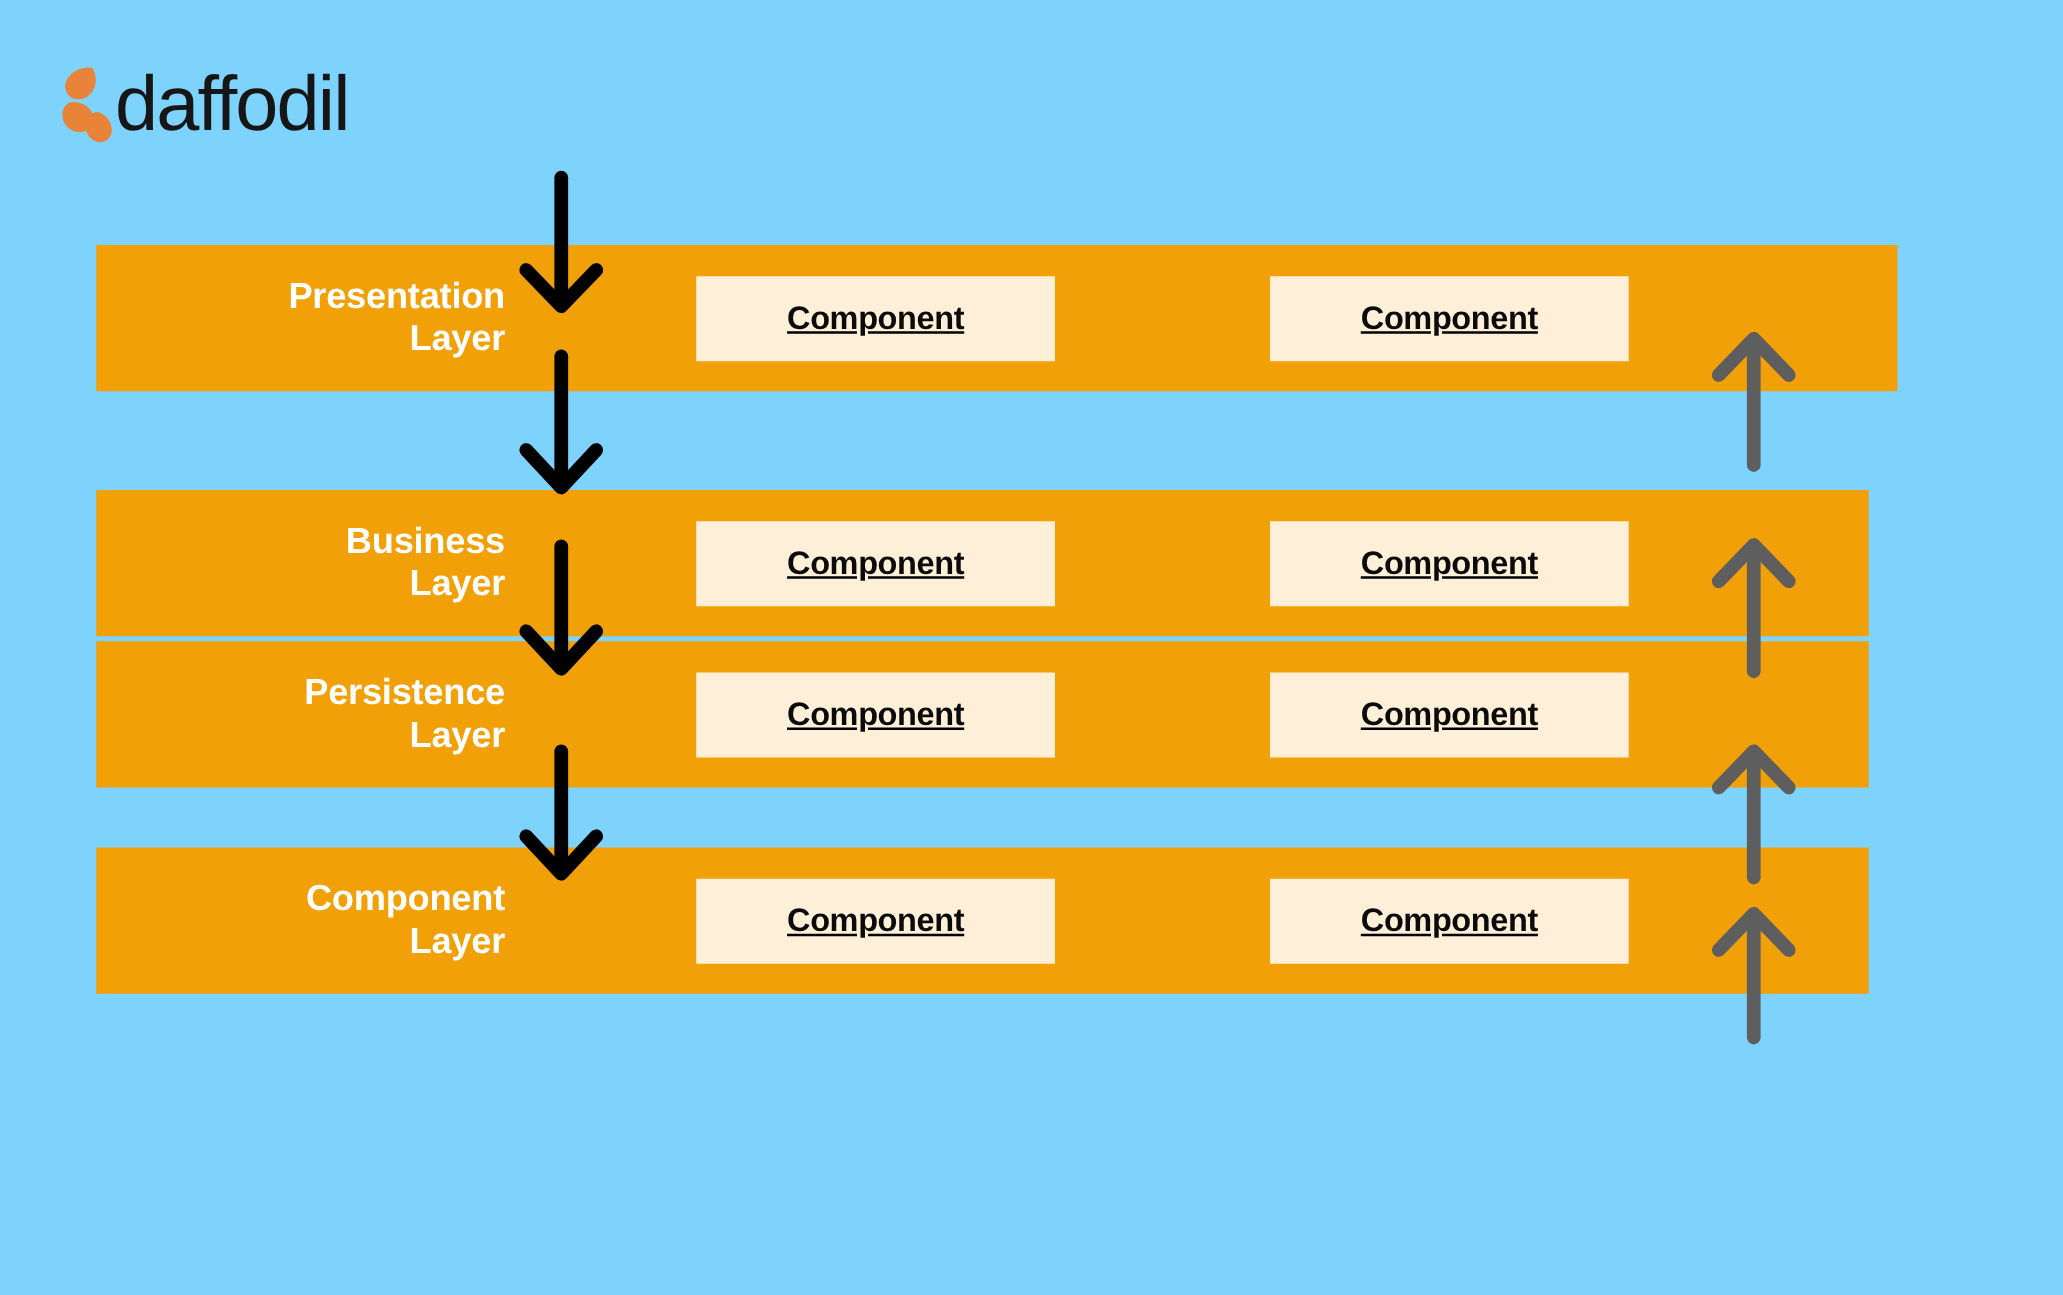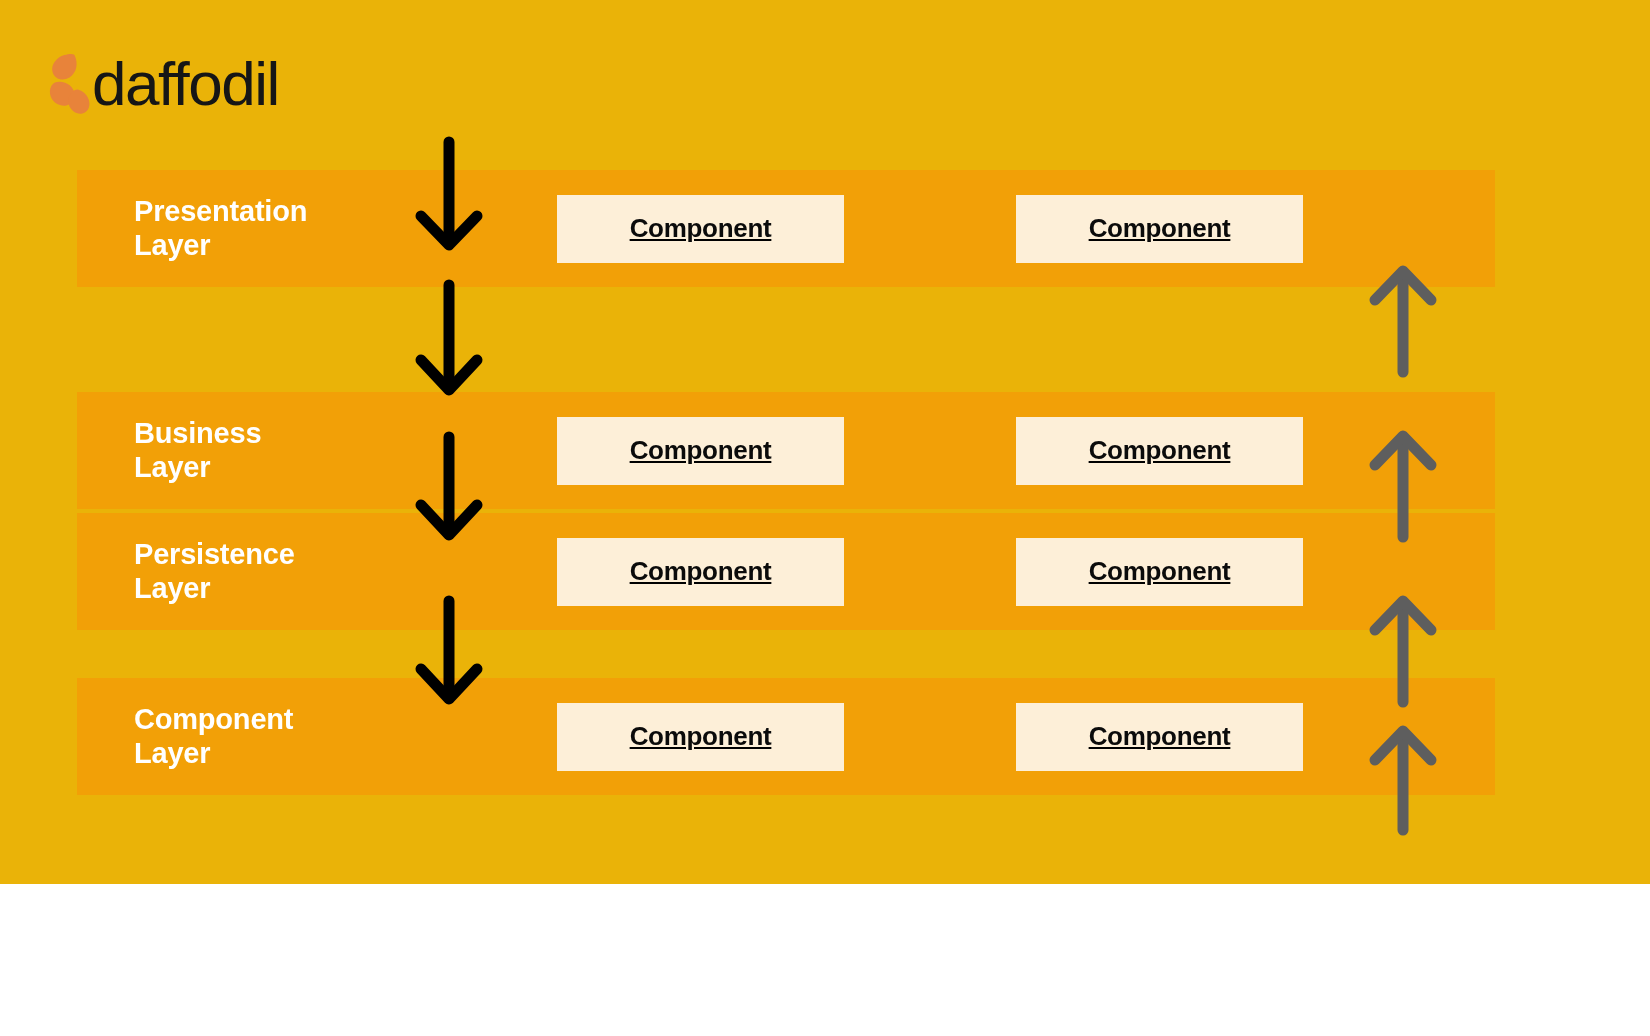--- a/index.html
+++ b/index.html
@@ -10,22 +10,23 @@
     width: 1650px;
     height: 1036px;
     background: #ffffff;
     font-family: "Liberation Sans", sans-serif;
     overflow: hidden;
   }
 
   #canvas {
     position: relative;
     width: 1650px;
-    height: 884px;
-    background: #eab308;
+    height: 1036px;
+    background: #7dd3fc;
+    text-align: right;
   }
 
   
   .logo {
     position: absolute;
     left: 46px;
     top: 48px;
     display: flex;
     align-items: center;
     height: 72px;
@@ -47,21 +48,21 @@
   }
 
   
   .layer-bar {
     position: absolute;
     left: 77px;
     width: 1418px;
     height: 117px;
     background: #F2A007;
   }
-  .layer-bar.l1 { top: 170px; }
+  .layer-bar.l1 { top: 196px; padding-left: 23px; }
   .layer-bar.l2 { top: 348px; margin-top: 44px; }
   .layer-bar.l3 { top: 513px; }
   .layer-bar.l4 { top: 678px; }
 
   .layer-label {
     position: absolute;
     left: 57px;
     top: 50%;
     transform: translateY(-50%);
     width: 270px;

